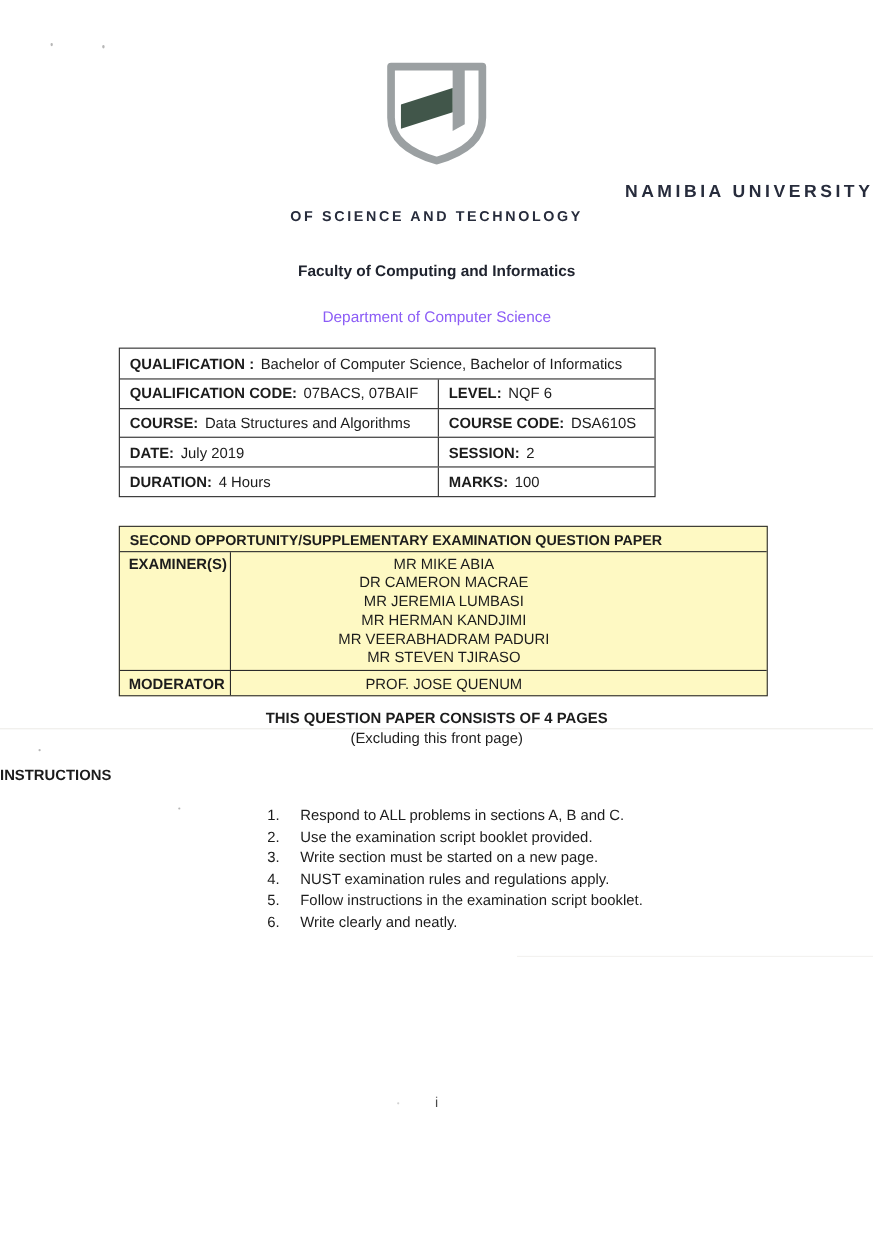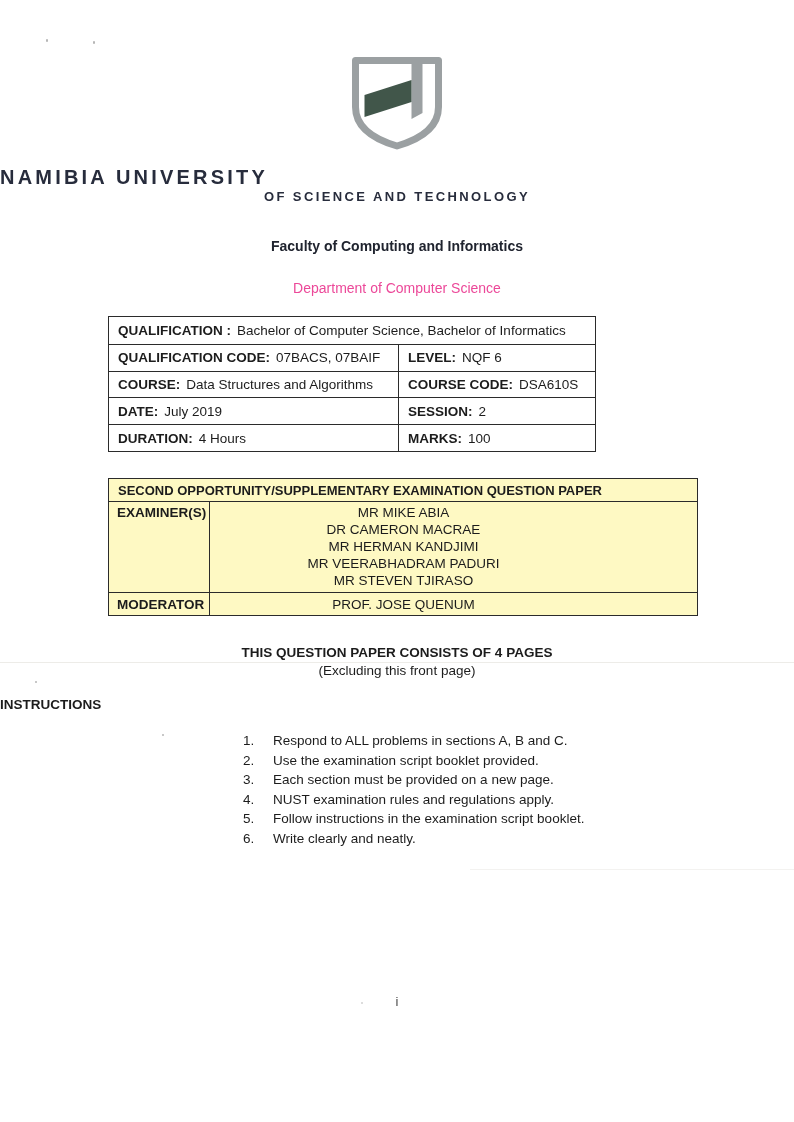--- a/index.html
+++ b/index.html
@@ -10,30 +10,30 @@
     overflow:hidden; margin:0 auto;
   }
 
   
   .speck { position:absolute; background:#8f8f8f; opacity:.65; border-radius:1px; }
   .faint-line { position:absolute; height:1px; background:#d8d4cc; opacity:.45; }
 
   
   .logo-shield { position:absolute; top:56px; left:50%; transform:translateX(-50%);
     width:97px; height:94px; }
-  .wordmark-1 { position:absolute; top:166px; left:0; width:100%; text-align:left;
-    font-size:20px; font-weight:700; letter-spacing:3.2px; color:#272c3c; }
+  .wordmark-1 { position:absolute; top:166px; left:0; width:100%; text-align:right;
+    font-size:16px; font-weight:700; letter-spacing:3.2px; color:#272c3c; }
   .wordmark-2 { position:absolute; top:189px; left:0; width:100%; text-align:center;
     font-size:13px; font-weight:600; letter-spacing:2.4px; color:#272c3c; }
 
   
   .faculty-title { position:absolute; top:238px; left:0; width:100%; text-align:center;
     font-size:14px; font-weight:700; color:#20242f; }
   .department { position:absolute; top:280px; left:0; width:100%; text-align:center;
-    font-size:14px; color:#ec4899; }
+    font-size:14px; color:#8b5cf6; }
 
   
   .course-table { position:absolute; left:108px; top:316px; width:488px;
     border:1.6px solid #2b2b2b; font-size:13.5px; background:#fff; }
   .t1-row { height:26.8px; }
   .t1-row + .t1-row { border-top:1.6px solid #2b2b2b; }
   .t1-full { display:flex; align-items:center; padding:0 9px; }
   .t1-split { display:grid; grid-template-columns:289px 1fr; }
   .t1-cell { display:flex; align-items:center; padding:0 9px; height:100%; min-width:0; }
   .t1-cell.right { border-left:1.6px solid #2b2b2b; }
@@ -142,20 +142,21 @@
     </div>
   </div>
 
   <div class="exam-table">
     <div class="t2-title">SECOND OPPORTUNITY/SUPPLEMENTARY EXAMINATION QUESTION PAPER</div>
     <div class="t2-exam-row">
       <div class="t2-label">EXAMINER(S)</div>
       <div class="t2-names">
           <div>MR MIKE ABIA</div>
           <div>DR CAMERON MACRAE</div>
+          <div>MR JEREMIA LUMBASI</div>
           <div>MR HERMAN KANDJIMI</div>
           <div>MR VEERABHADRAM PADURI</div>
           <div>MR STEVEN TJIRASO</div>
         </div>
     </div>
     <div class="t2-mod-row">
       <div class="t2-label">MODERATOR</div>
       <div class="t2-mod-value">PROF. JOSE QUENUM</div>
     </div>
   </div>
@@ -168,21 +169,21 @@
       <div class="instr-item">
         <span class="num">1.</span>
         <span class="txt">Respond to ALL problems in sections A, B and C.</span>
       </div>
       <div class="instr-item">
         <span class="num">2.</span>
         <span class="txt">Use the examination script booklet provided.</span>
       </div>
       <div class="instr-item">
         <span class="num">3.</span>
-        <span class="txt">Each section must be provided on a new page.</span>
+        <span class="txt">Write section must be started on a new page.</span>
       </div>
       <div class="instr-item">
         <span class="num">4.</span>
         <span class="txt">NUST examination rules and regulations apply.</span>
       </div>
       <div class="instr-item">
         <span class="num">5.</span>
         <span class="txt">Follow instructions in the examination script booklet.</span>
       </div>
       <div class="instr-item">

